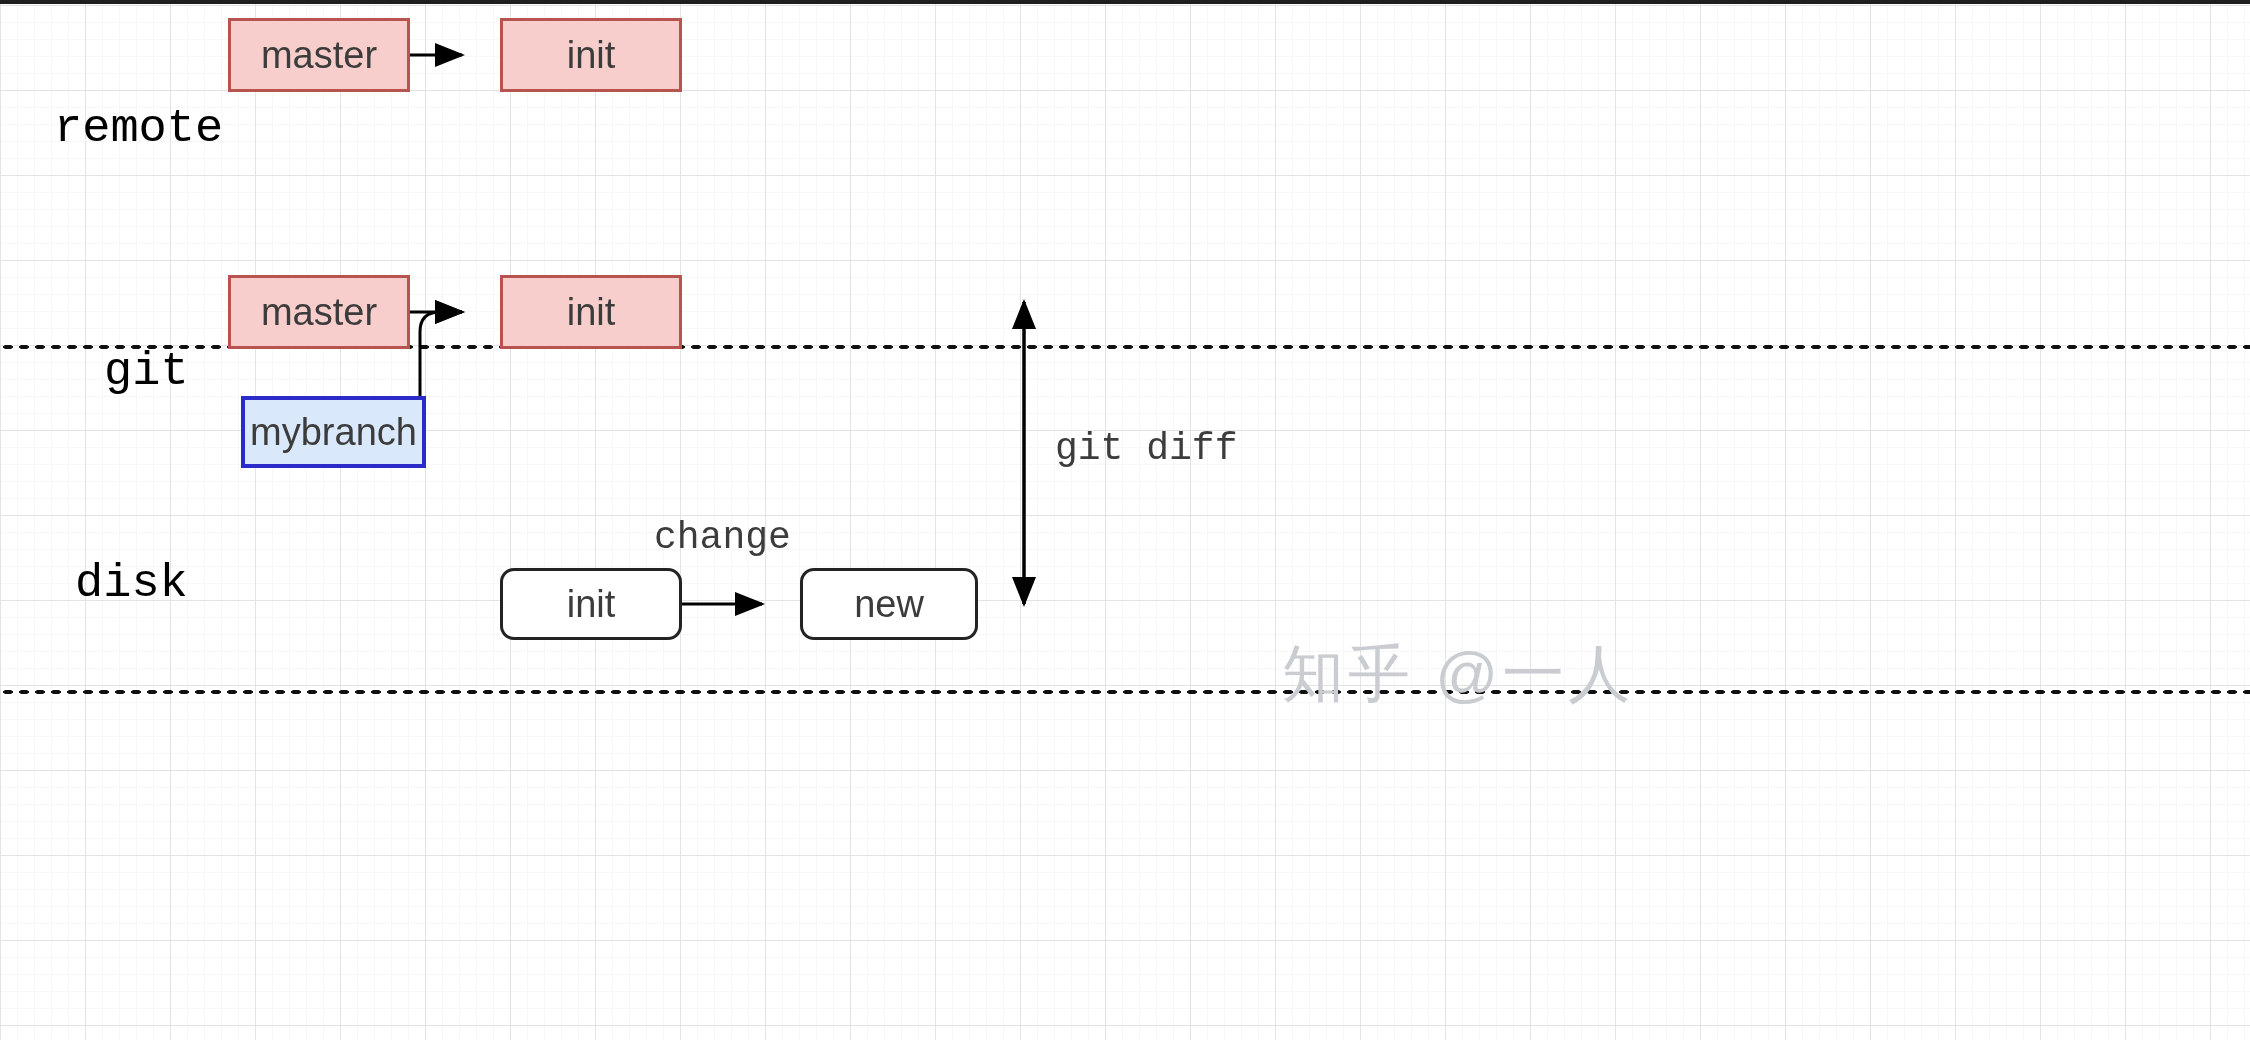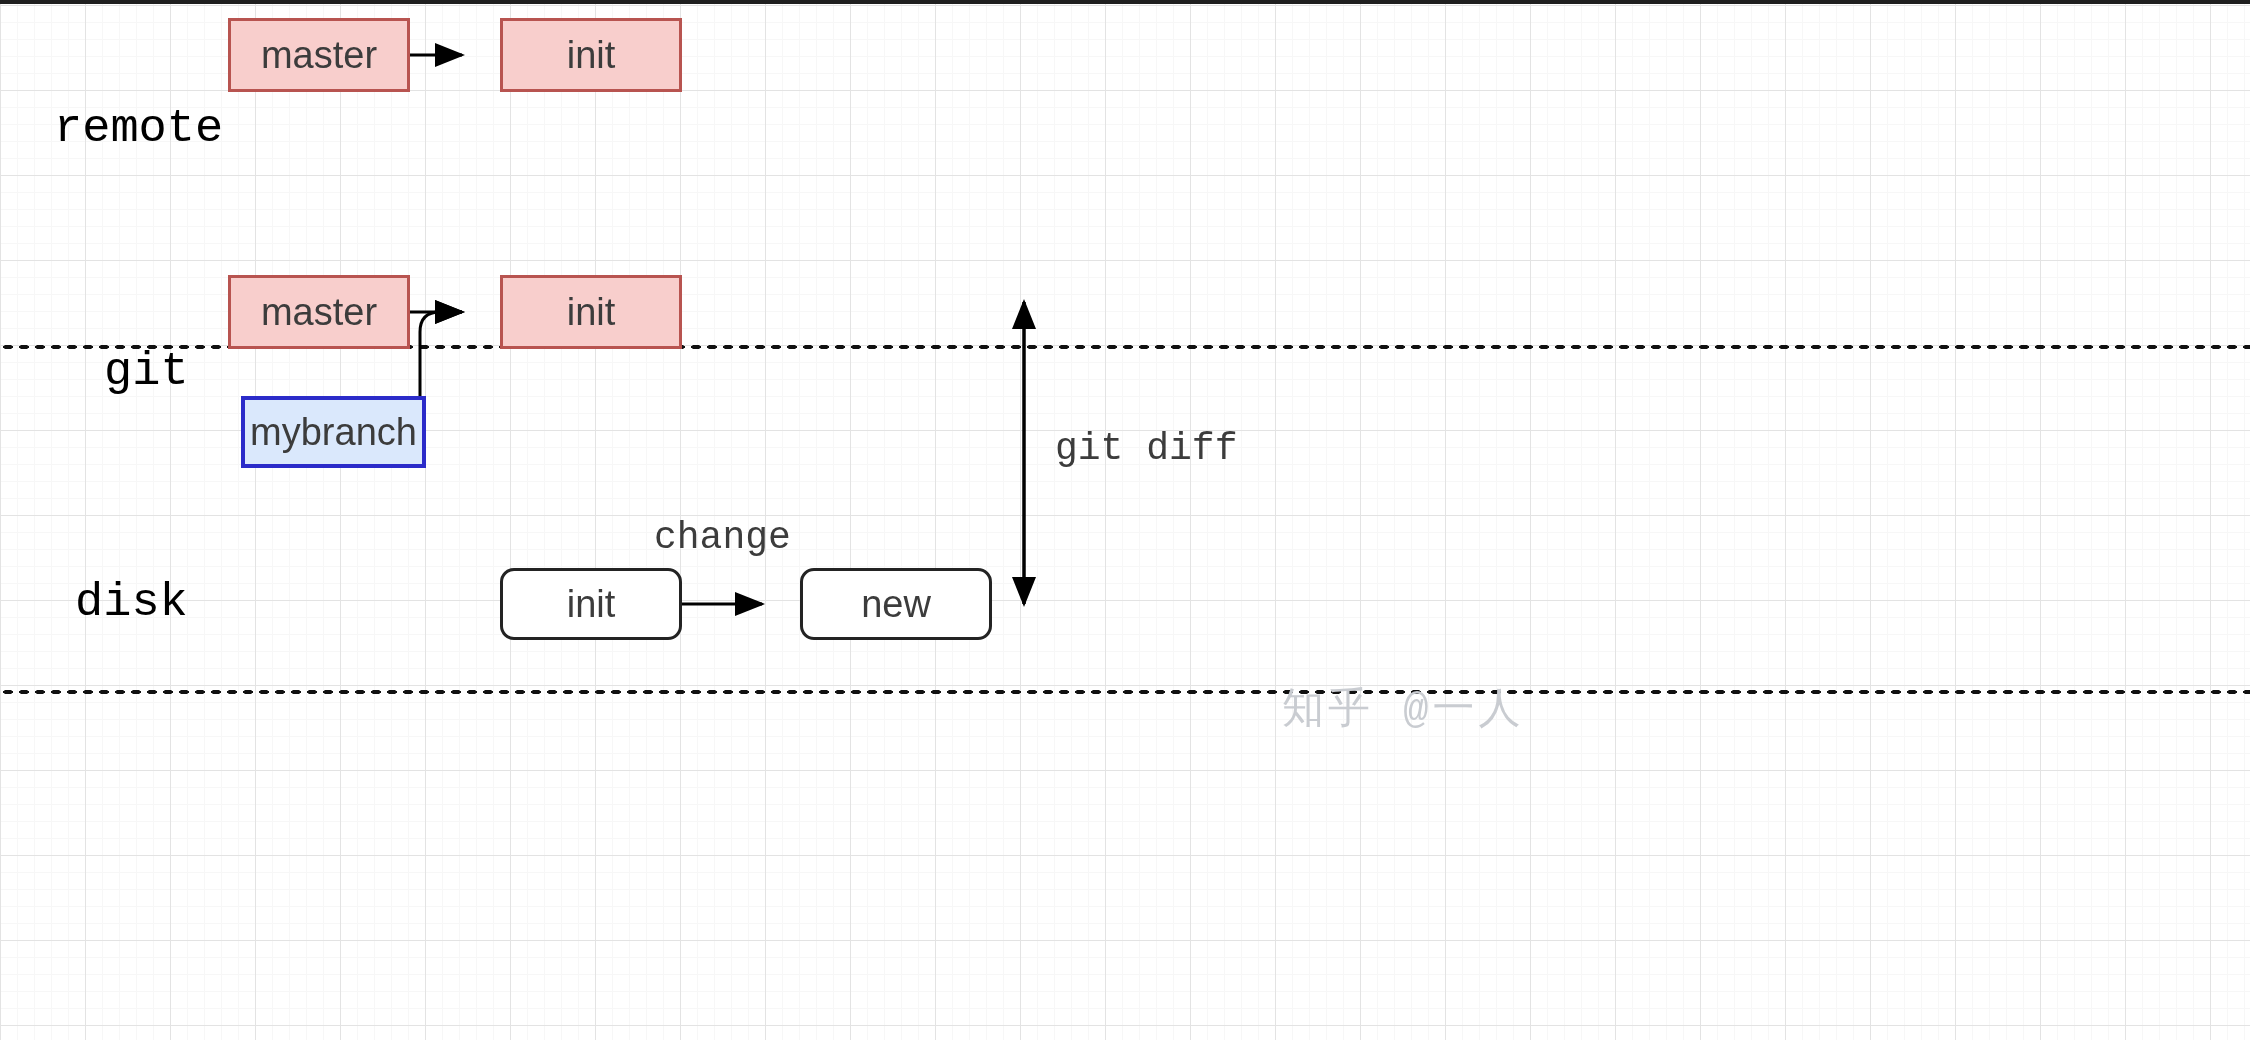--- a/index.html
+++ b/index.html
@@ -92,40 +92,39 @@
     color: #3c3c3c;
     font-size: 38px;
     line-height: 1;
     white-space: nowrap;
     font-family: Liberation Mono, monospace;
   }
   
   .watermark {
     position: absolute;
     color: #c9ccd1;
-    font-size: 42px;
+    font-size: 62px;
     letter-spacing: 4px;
     white-space: nowrap;
-    font-family: Liberation Mono, monospace;
-    margin-top: 48px;
+    font-family: Liberation Sans, sans-serif;
   }
 </style>
 </head>
 <body>
 
 <div id="canvas">
 
   <div class="top-edge"></div>
 
   <div class="separator" style="top:344px"></div>
   <div class="separator" style="top:689px"></div>
 
   <div class="lane-label" style="left:54px; top:105px">remote</div>
   <div class="lane-label" style="left:104px; top:348px">git</div>
-  <div class="lane-label" style="left:75px; top:579px">disk</div>
+  <div class="lane-label" style="left:75px; top:560px">disk</div>
 
   <svg id="wires" viewBox="0 0 2250 1040">
     <defs>
       <marker id="arrowEnd" markerWidth="12" markerHeight="12" refX="9" refY="4" orient="auto" markerUnits="strokeWidth">
         <path d="M0,0 L10,4 L0,8 z" fill="#000000"></path>
       </marker>
       <marker id="arrowUp" markerWidth="12" markerHeight="12" refX="9" refY="4" orient="auto" markerUnits="strokeWidth">
         <path d="M0,0 L10,4 L0,8 z" fill="#000000"></path>
       </marker>
       <marker id="arrowDown" markerWidth="12" markerHeight="12" refX="9" refY="4" orient="auto" markerUnits="strokeWidth">
@@ -146,21 +145,21 @@
   </svg>
 
   <div class="node pink" style="left:196px; top:18px; width:182px; height:74px">master</div>
   <div class="node pink" style="left:468px; top:18px; width:182px; height:74px">init</div>
 
   <div class="node pink" style="left:196px; top:275px; width:182px; height:74px">master</div>
   <div class="node pink" style="left:468px; top:275px; width:182px; height:74px">init</div>
   <div class="node blue" style="left:209px; top:396px; width:185px; height:72px">mybranch</div>
 
   <div class="node plain" style="left:468px; top:568px; width:182px; height:72px">init</div>
-  <div class="node plain" style="left:768px; top:568px; width:192px; height:72px">new</div>
+  <div class="node plain" style="left:768px; top:568px; width:178px; height:72px">new</div>
 
   <div class="edge-label" style="left:654px; top:519px">change</div>
 
   <div class="edge-label" style="left:1055px; top:430px">git diff</div>
 
   <div class="watermark" style="left:1282px; top:632px">知乎 @一人</div>
 
 </div>
 
 </body></html>

